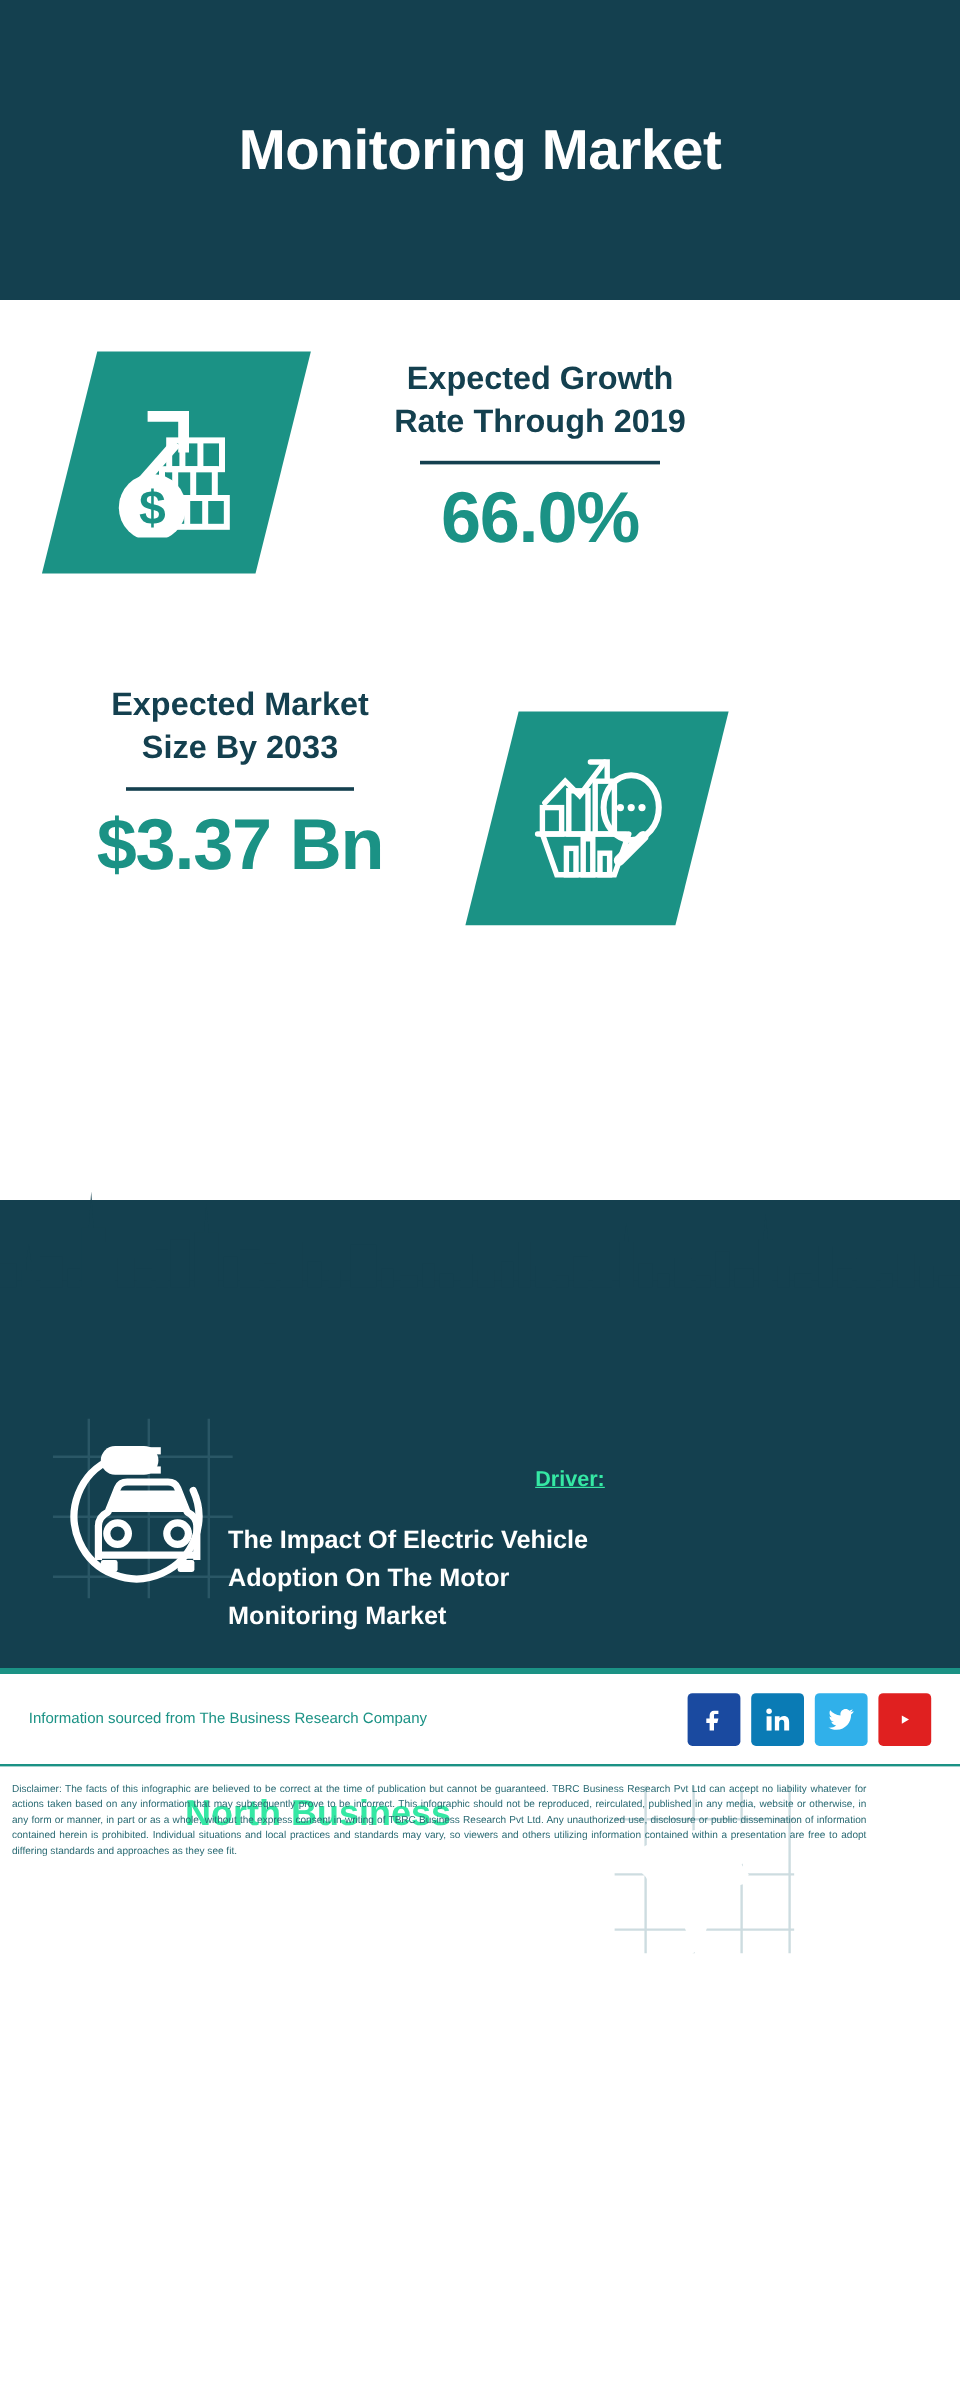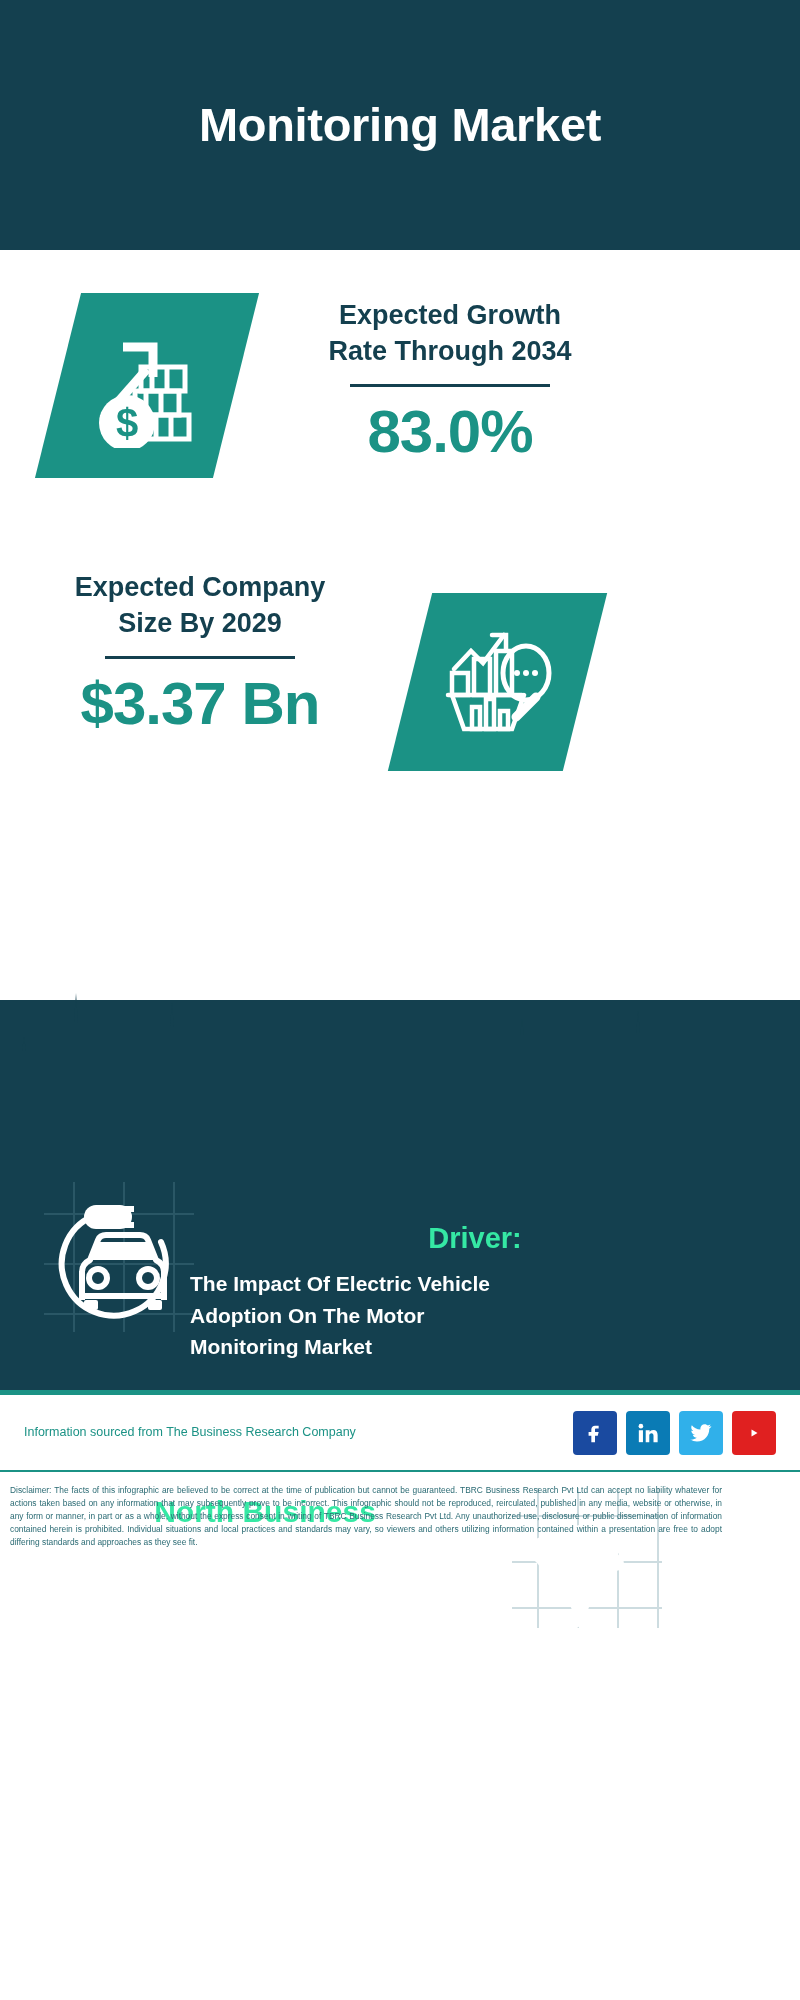--- a/index.html
+++ b/index.html
@@ -48,21 +48,21 @@
   
   .dark-zone {
     position:absolute; left:0; top:1000px; width:800px; height:390px;
     background:#14404f;
   }
   .skyline { position:absolute; left:0; top:975px; width:800px; height:120px; }
 
   .grid-bg { position:absolute; opacity:0.30; }
 
   .driver-label {
-    position:absolute; color:#35e8a4; font-size:29px; font-weight:bold;
+    position:absolute; color:#35e8a4; font-size:18px; font-weight:bold;text-decoration:underline;
   }
   .driver-text {
     position:absolute; color:#ffffff; font-size:21px; font-weight:bold;
     line-height:1.5; text-align:left; width:420px;
   }
   .divider-green {
     position:absolute; height:5px; background:#35e8a4;
   }
   .region-name {
     position:absolute; color:#35e8a4; font-size:30px; font-weight:bold;
@@ -134,30 +134,30 @@
 
         <circle cx="40" cy="100" r="28" fill="#fff"></circle>
         <text x="40" y="114" font-size="40" font-weight="bold" fill="#1b9285" text-anchor="middle" font-family="Liberation Sans, sans-serif">$</text>
       </svg>
     </div>
   </div>
 
   <div class="stat-block" style="left:290px; top:298px; width:320px;">
     <div class="stat-title">
       <div>Expected Growth</div>
-      <div>Rate Through 2034</div>
+      <div>Rate Through 2019</div>
     </div>
     <div class="stat-rule" style="width:200px;"></div>
-    <div class="stat-value" style="font-size:60px;">83.0%</div>
+    <div class="stat-value" style="font-size:60px;">66.0%</div>
   </div>
 
   <div class="stat-block" style="left:50px; top:570px; width:300px;">
     <div class="stat-title">
-      <div>Expected Company</div>
-      <div>Size By 2029</div>
+      <div>Expected Market</div>
+      <div>Size By 2033</div>
     </div>
     <div class="stat-rule" style="width:190px;"></div>
     <div class="stat-value" style="font-size:60px;">$3.37 Bn</div>
   </div>
 
   <div class="para" style="left:410px; top:593px; width:175px; height:178px;">
     <div class="inner">
       <svg width="120" height="122" viewBox="0 0 120 122">
         <g fill="none" stroke="#fff" stroke-width="4.5" stroke-linecap="round">
 

